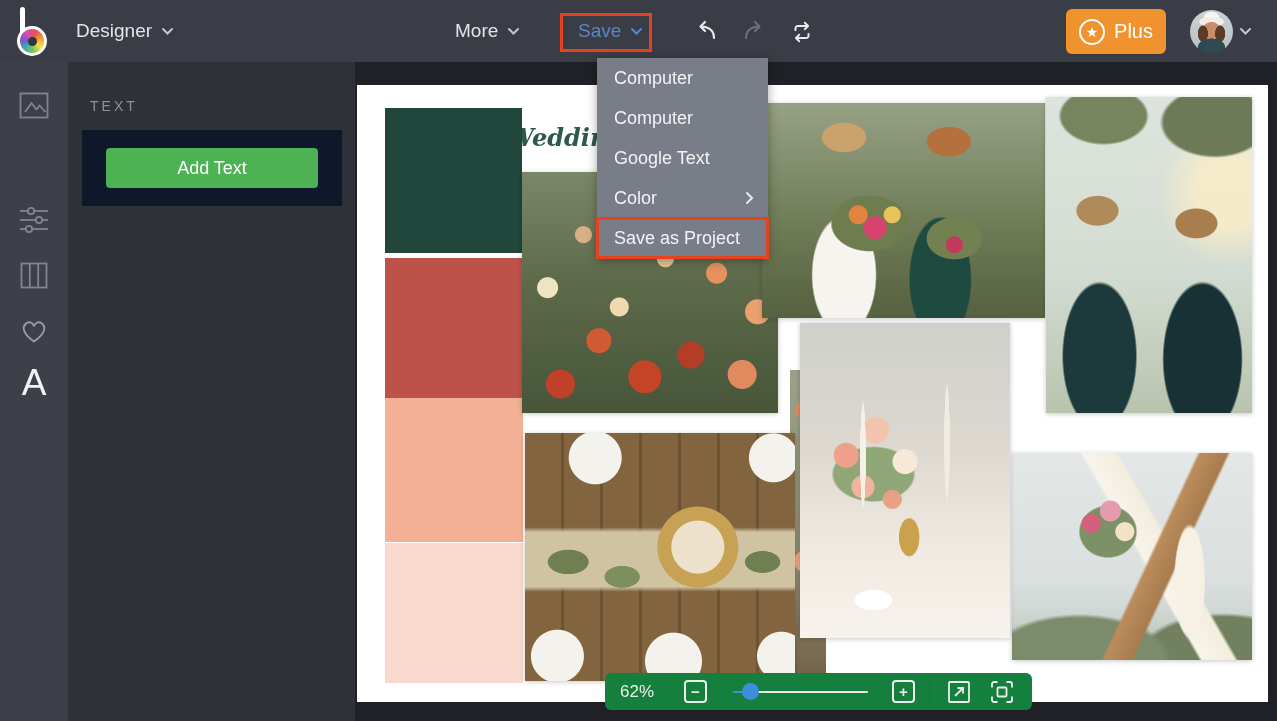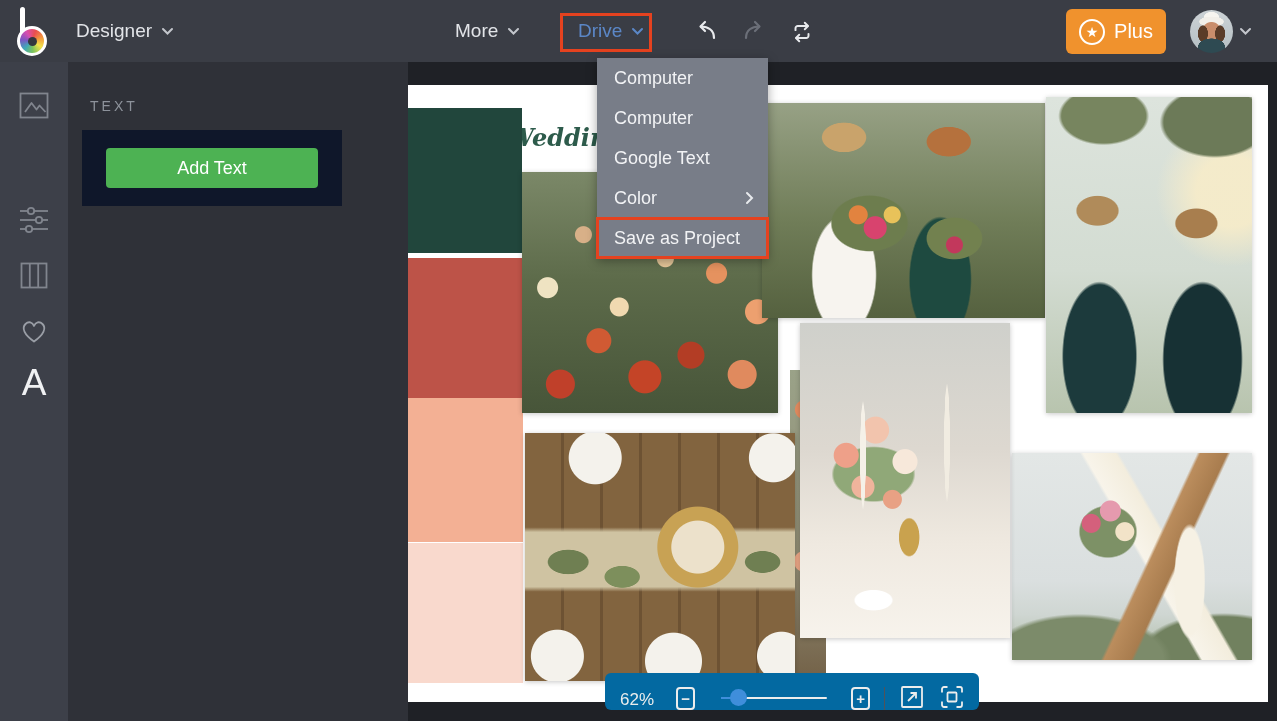--- a/index.html
+++ b/index.html
@@ -44,21 +44,21 @@
   .menu-item { position:relative; height:40px; display:flex; align-items:center; padding:0 14px 0 17px; color:#f2f3f5; font-size:18px; cursor:pointer; }
   .menu-item .sub-arrow { margin-left:auto; }
   .menu-item.highlighted { outline:3px solid #e5421f; outline-offset:-2px; }
 
   
   .rail { position:absolute; left:0; top:62px; width:68px; height:659px; background:#3d4049; z-index:30; }
   .rail-btn { position:absolute; left:0; width:68px; height:50px; display:flex; align-items:center; justify-content:center; cursor:pointer; }
   .rail-a { color:#f0f1f3; font-size:37px; font-weight:300; font-family:"Liberation Sans",sans-serif; }
 
   
-  .panel { position:absolute; left:68px; top:62px; width:340px; height:659px; background:#2f3138; z-index:25; }
+  .panel { position:absolute; left:68px; top:62px; width:287px; height:659px; background:#2f3138; z-index:25; }
   .panel-title { position:absolute; left:22px; top:36px; font-size:14px; letter-spacing:3px; color:#8d929b; }
   .add-wrap { position:absolute; left:14px; top:68px; width:260px; height:76px; background:#0f172a; display:flex; align-items:center; justify-content:center; }
   .add-btn { width:212px; height:40px; background:#4db253; border:none; border-radius:4px; color:#fff; font-size:18px; font-family:"Liberation Sans",sans-serif; cursor:pointer; }
 
   
   .workspace { position:absolute; left:355px; top:62px; width:922px; height:659px; background:#1f2126; }
   .canvas { position:absolute; left:2px; top:23px; width:911px; height:617px; background:#ffffff; }
   .swatch { position:absolute; cursor:pointer; }
   .sw-green { left:28px; top:23px; width:137px; height:145px; }
   .sw-terracotta { left:28px; top:173px; width:137px; height:142px; }
@@ -145,22 +145,22 @@
       radial-gradient(circle at 47% 38%, #f2e3c8 0 9px, rgba(0,0,0,0) 10px),
       radial-gradient(ellipse 42px 38px at 40% 38%, #7d9166 0 66%, rgba(0,0,0,0) 70%),
       radial-gradient(ellipse 22px 80px at 74% 62%, #f6f1e4 0 66%, rgba(0,0,0,0) 72%),
       linear-gradient(115deg, rgba(0,0,0,0) 55%, #bb8d5d 56%, #a87c4e 64%, rgba(0,0,0,0) 65%),
       linear-gradient(60deg, rgba(0,0,0,0) 52%, #f8f4ea 53%, #f3eddd 62%, rgba(0,0,0,0) 63%),
       radial-gradient(ellipse 140px 70px at 28% 100%, #7c8b6a 0 60%, rgba(0,0,0,0) 66%),
       radial-gradient(ellipse 130px 65px at 88% 98%, #71815f 0 60%, rgba(0,0,0,0) 66%),
       linear-gradient(180deg,#e3e7e6 0%,#dadfdf 62%,#cfd6d2 78%,#aebba4 100%); }
 
   
-  .zoombar { position:absolute; left:605px; top:673px; width:374px; height:37px; background:#0369a1; border-radius:6px;
-     display:flex; align-items:flex-end; padding:0 15px; z-index:35; }
+  .zoombar { position:absolute; left:605px; top:673px; width:427px; height:37px; background:#15803d; border-radius:6px;
+     display:flex; align-items:center; padding:0 15px; z-index:35; }
   .zoom-pct { color:#eceded; font-size:17px; width:42px; }
   .sq-btn { width:23px; height:23px; border:2px solid #eceded; border-radius:4px; color:#eceded; font-size:15px; font-weight:bold;
      display:flex; align-items:center; justify-content:center; cursor:pointer; background:none; line-height:1; padding:0; }
   .zb-minus { margin-left:22px; }
   .slider { position:relative; width:135px; height:24px; margin:0 24px 0 26px; cursor:pointer; }
   .slider .track { position:absolute; left:0; right:0; top:11px; height:2px; background:#eceded; border-radius:1px; }
   .slider .fill { position:absolute; left:0; top:11px; width:18px; height:2px; background:#3f8edb; }
   .slider .knob { position:absolute; left:9px; top:3px; width:17px; height:17px; border-radius:50%; background:#3f8edb; }
   .zb-div { width:1px; height:23px; background:#50535a; margin:0 13px 0 14px; }
   .zb-ic { width:27px; height:27px; display:flex; align-items:center; justify-content:center; cursor:pointer; }
@@ -185,21 +185,21 @@
     </div>
 
     <div class="tb-item tb-open">
       <span>More</span>
       <svg class="chev" width="13" height="9" viewBox="0 0 13 9">
           <polyline points="2,2 6.5,6.5 11,2" fill="none" stroke="#c3c6cc" stroke-width="2" stroke-linecap="round"></polyline>
         </svg>
     </div>
 
     <div class="tb-item tb-save">
-      <span>Drive</span>
+      <span>Save</span>
       <svg class="chev" width="13" height="9" viewBox="0 0 13 9">
           <polyline points="2,2 6.5,6.5 11,2" fill="none" stroke="#5b87c7" stroke-width="2" stroke-linecap="round"></polyline>
         </svg>
     </div>
     <div class="ann-save"></div>
 
     <svg class="tb-icon tb-undo" viewBox="0 0 26 26">
       <path d="M21 20 C21 12 15 8.5 8 8.5" fill="none" stroke="#e8eaed" stroke-width="2.2" stroke-linecap="round"></path>
       <polyline points="12,4 7.5,8.5 12,13" fill="none" stroke="#e8eaed" stroke-width="2.2" stroke-linecap="round" stroke-linejoin="round"></polyline>
     </svg>

